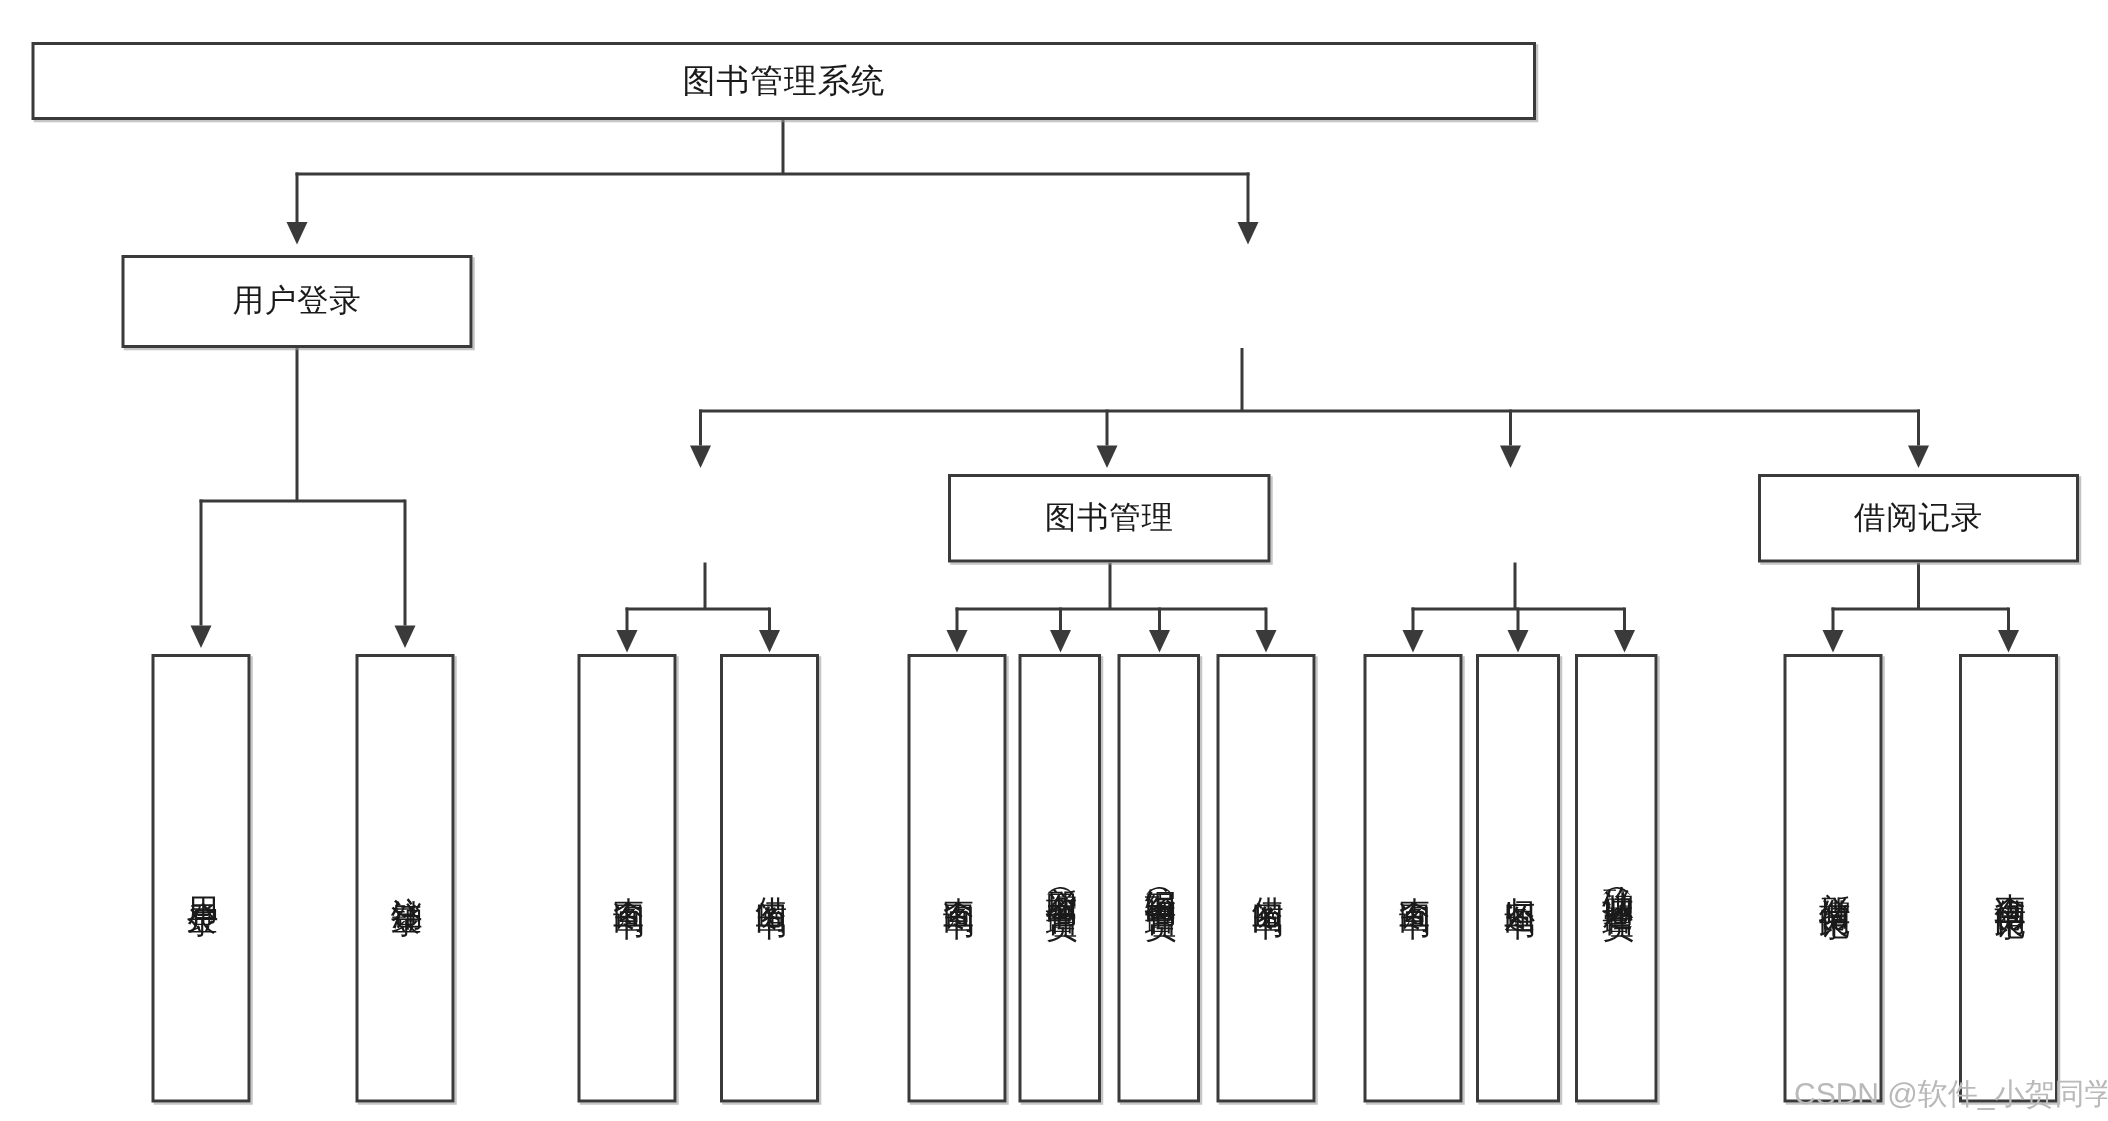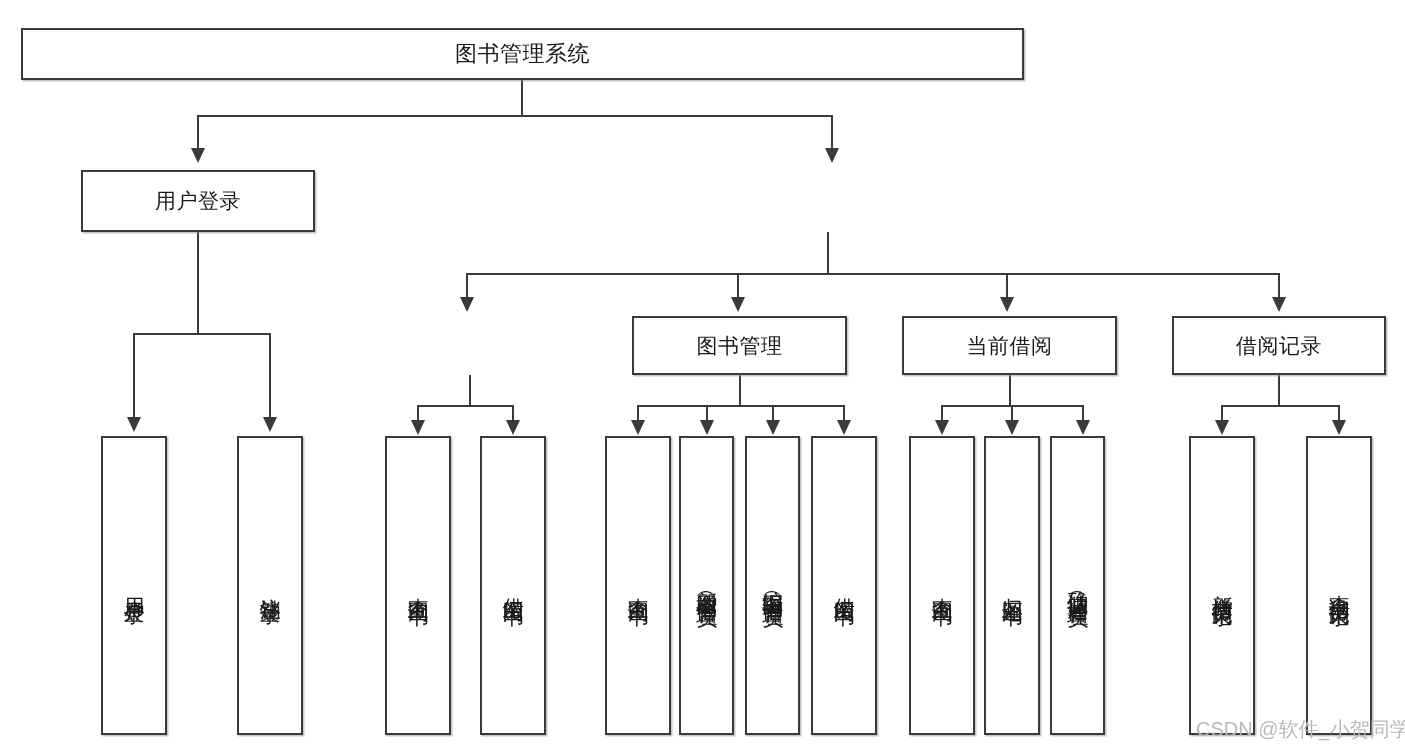--- a/index.html
+++ b/index.html
@@ -145,23 +145,20 @@
     <span class="label">图书管理系统</span>
   </div>
 
   <div class="node" style="left:81px; top:170px; width:234px; height:62px;">
     <span class="label">用户登录</span>
   </div>
 
   <div class="node" style="left:632px; top:316px; width:215px; height:59px;">
     <span class="label">图书管理</span>
   </div>
-  <div class="node" style="left:902px; top:316px; width:215px; height:59px;">
-    <span class="label">当前借阅</span>
-  </div>
   <div class="node" style="left:1172px; top:316px; width:214px; height:59px;">
     <span class="label">借阅记录</span>
   </div>
 
   <div class="node leaf" style="left:101px; top:436px; width:66px; height:299px;">
     <span class="label">用户登录</span>
   </div>
   <div class="node leaf" style="left:237px; top:436px; width:66px; height:299px;">
     <span class="label">注销登录</span>
   </div>

